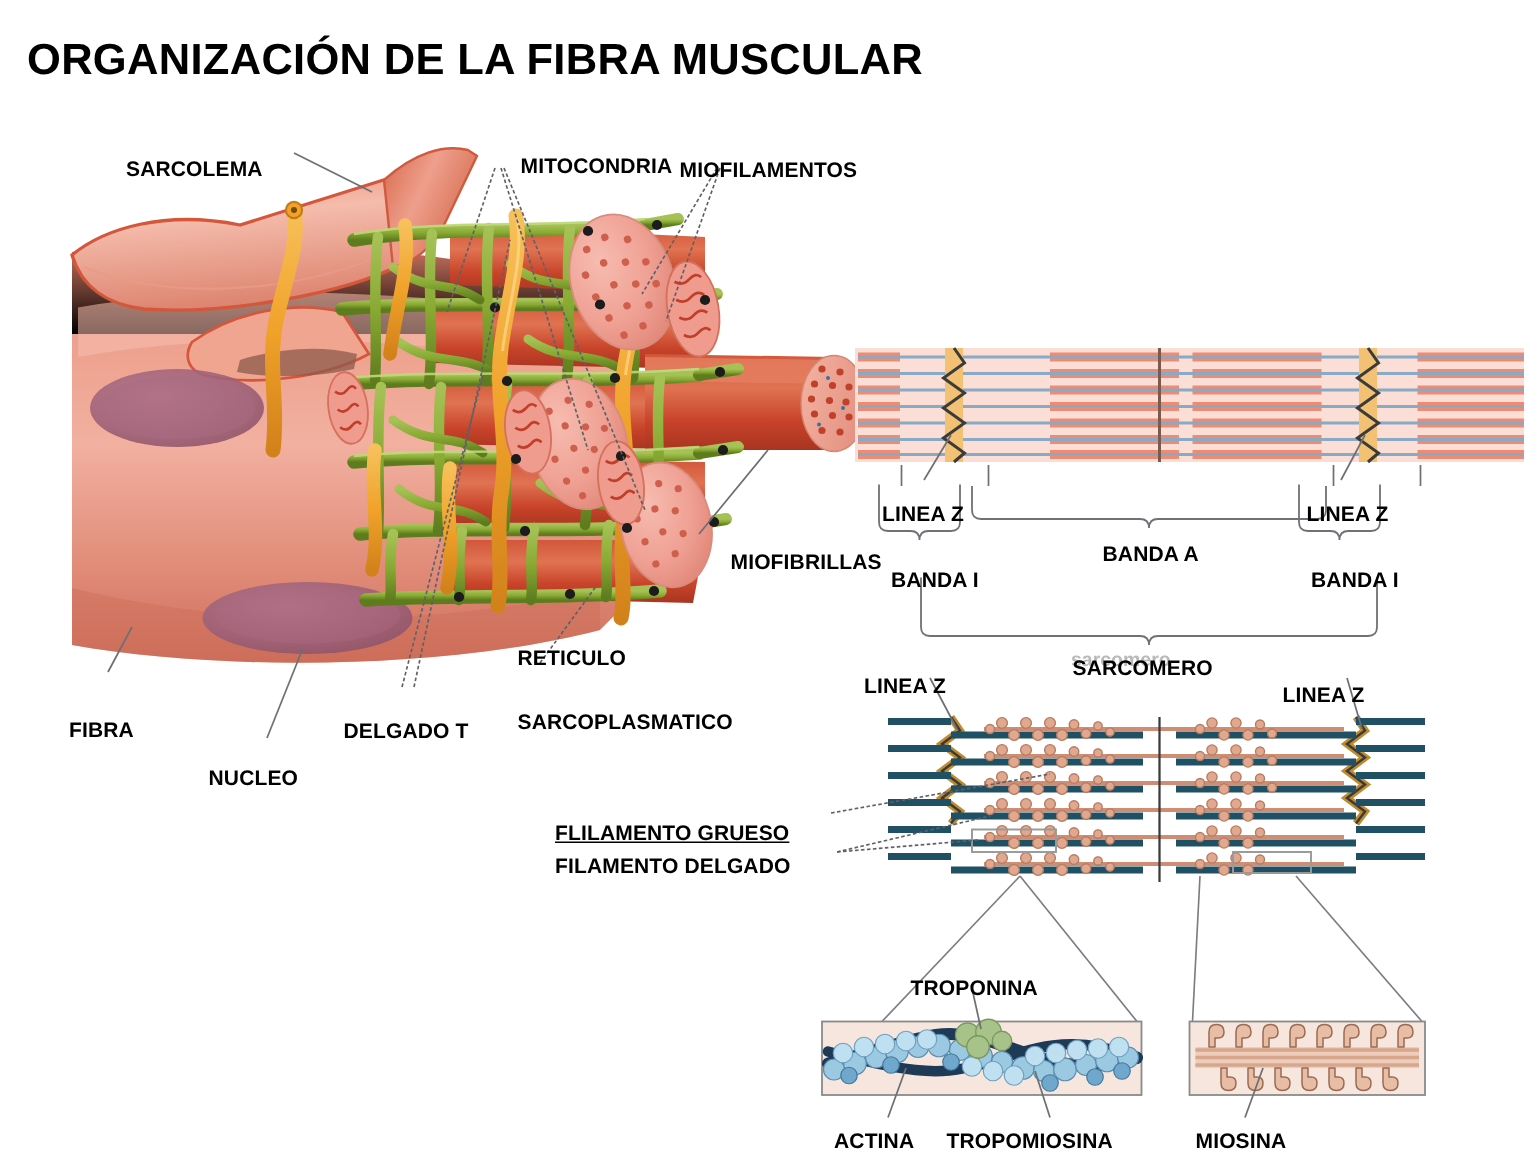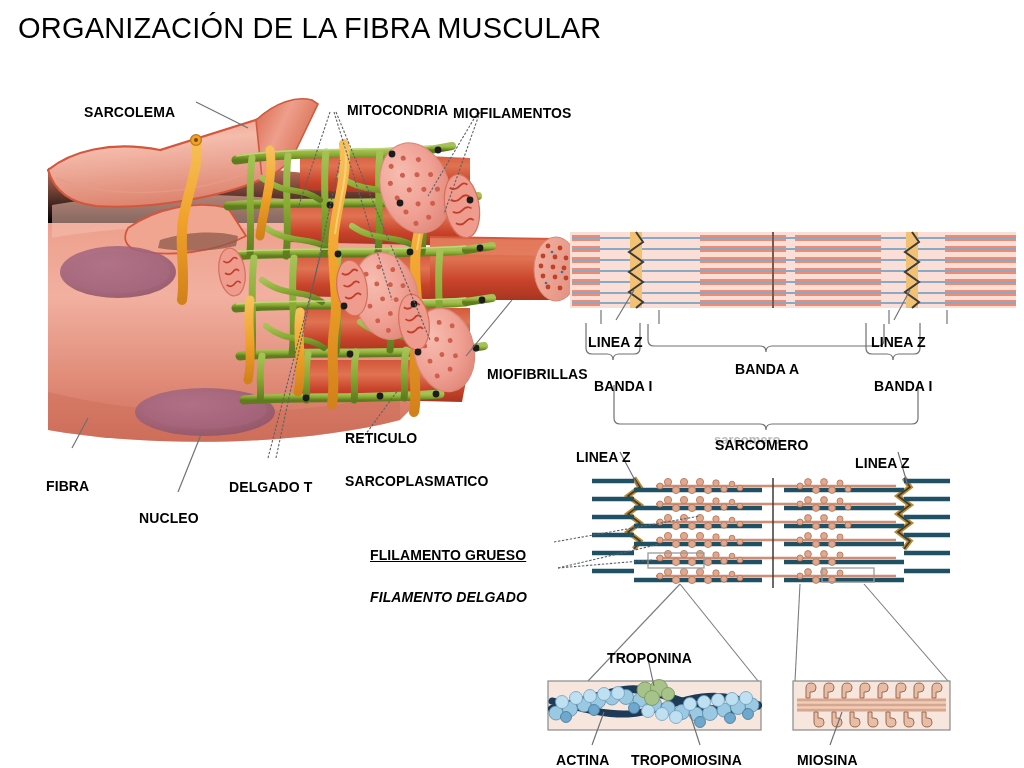--- a/index.html
+++ b/index.html
@@ -5,21 +5,21 @@
 <style>
   html,body{margin:0;padding:0;background:#ffffff;}
   body{
     width:1024px;height:768px;position:relative;overflow:hidden;
     font-family:"Liberation Sans","DejaVu Sans",sans-serif;
     color:#000;
   }
   #stage{position:absolute;inset:0;width:1024px;height:768px;}
   .lbl{position:absolute;font-weight:bold;white-space:nowrap;letter-spacing:.1px;}
   .lbl.s14{font-size:14px;margin-top:12px;}
-  #title{position:absolute;left:18px;top:12px;font-size:29px;font-weight:normal;
+  #title{position:absolute;left:18px;top:24px;font-size:29px;font-weight:bold;
          letter-spacing:.2px;white-space:nowrap;}
   .ghost{position:absolute;font-size:13px;font-weight:bold;color:#b9b9b9;white-space:nowrap;}
   svg{position:absolute;left:0;top:0;overflow:visible;}
   .ln{stroke:#6d6f74;stroke-width:1.15;fill:none;}
   .ln2{stroke:#7b7d82;stroke-width:1.1;fill:none;}
   .brace{stroke:#6f7176;stroke-width:1.2;fill:none;}
   .multi{stroke:#5e6166;stroke-width:1.1;fill:none;stroke-dasharray:2.4 1.6;}
 </style>
 </head>
 <body>
@@ -780,20 +780,20 @@
   <div class="lbl s14" style="left:735px;top:349px;text-align:right;">BANDA A</div>
   <div class="lbl s14" style="left:874px;top:366px;">BANDA I</div>
 
   <div class="ghost" style="left:714px;top:432px;">sarcomero</div>
   <div class="lbl s14" style="left:715px;top:425px;">SARCOMERO</div>
 
   <div class="lbl s14" style="left:576px;top:437px;">LINEA Z</div>
   <div class="lbl s14" style="left:855px;top:443px;">LINEA Z</div>
 
   <div class="lbl s14" style="left:370px;top:535px;text-decoration:underline;">FLILAMENTO GRUESO</div>
-  <div class="lbl s14" style="left:370px;top:577px;font-style:italic;">FILAMENTO DELGADO</div>
+  <div class="lbl s14" style="left:370px;top:557px;">FILAMENTO DELGADO</div>
 
   <div class="lbl s14" style="left:607px;top:638px;">TROPONINA</div>
   <div class="lbl s14" style="left:556px;top:740px;">ACTINA</div>
   <div class="lbl s14" style="left:631px;top:740px;">TROPOMIOSINA</div>
   <div class="lbl s14" style="left:797px;top:740px;">MIOSINA</div>
 
 </div>
 
 </body></html>

